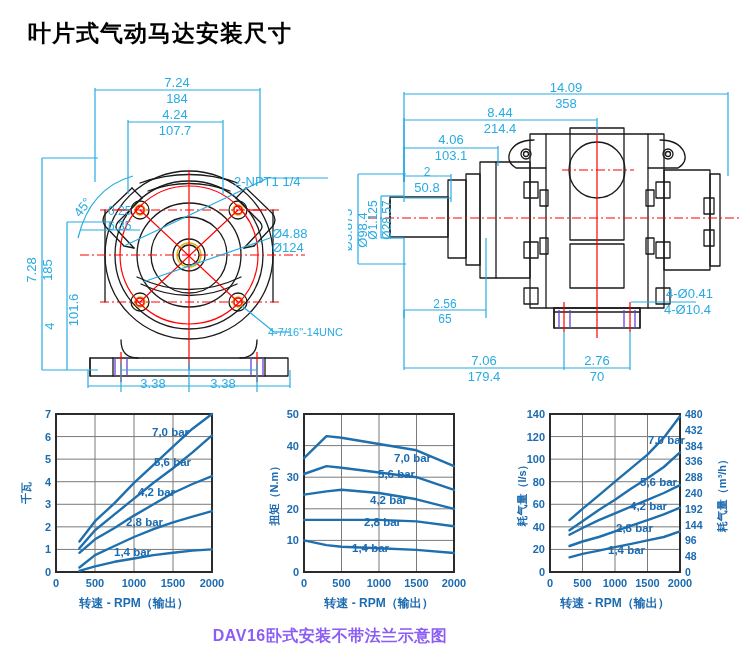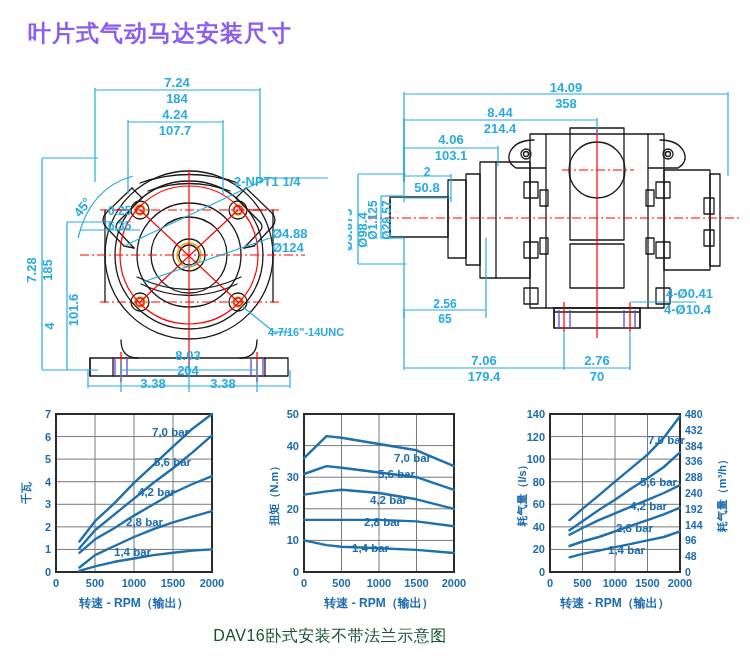--- a/index.html
+++ b/index.html
@@ -2,29 +2,29 @@
 <html><head>
 <meta charset="utf-8">
 <style>
   html,body{margin:0;padding:0;background:#ffffff;}
   body{width:750px;height:663px;position:relative;
        font-family:"Liberation Sans","DejaVu Sans",sans-serif;
        -webkit-font-smoothing:antialiased;overflow:hidden;}
 
   
   #page-title{position:absolute;left:28px;top:18px;font-size:23px;font-weight:bold;
-              color:#8b5cf6;letter-spacing:1px;}
+              color:#000000;letter-spacing:1px;}
 
   
   #caption{position:absolute;left:0;top:626px;width:660px;text-align:center;
-           font-size:16px;font-weight:normal;color:#14532d;letter-spacing:.5px;}
+           font-size:16px;font-weight:bold;color:#8b5cf6;letter-spacing:.5px;}
 
   
   #drawings{position:absolute;left:0;top:70px;width:750px;height:325px;}
-  .dwg{position:absolute;top:0;height:325px;font-weight:bold;}
+  .dwg{position:absolute;top:0;height:325px;}
   #dwg-left{left:20px;width:340px;}
   #dwg-right{left:348px;width:400px;}
   .dwg svg{display:block;}
 
   
   #charts{position:absolute;left:0;top:400px;width:750px;height:215px;}
   .chart{position:absolute;top:0;height:215px;}
   #chart-power{left:14px;width:252px;}
   #chart-torque{left:266px;width:248px;}
   #chart-air{left:512px;width:238px;}
@@ -179,24 +179,20 @@
         <text x="252" y="168">Ø4.88</text>
         <text x="252" y="182">Ø124</text>
         <text x="248" y="266" font-size="11">4-7/16"-14UNC</text>
 
         <text x="133" y="318" text-anchor="middle">3.38</text>
         <text x="133" y="334" text-anchor="middle">85.8</text>
         <text x="203" y="318" text-anchor="middle">3.38</text>
         <text x="203" y="334" text-anchor="middle">85.8</text>
       </g>
     </svg>
-    <div style="position:absolute;left:128px;top:278px;color:#29ABE2;font-size:13px;text-align:center;width:80px;">
-      <div>8.03</div>
-      <div>204</div>
-    </div>
   </div>
 
   <div class="dwg" id="dwg-right">
     <svg width="400" height="325" viewBox="0 0 400 325">
       <g fill="none" stroke="#1A1A1A" stroke-width="1.3" stroke-linejoin="round" stroke-linecap="round">
 
         <path d="M42 127 L100 127 L100 167 L42 167 Z"></path>
         <path d="M42 130 L42 164"></path>
 
         <path d="M100 110 L118 110 L118 188 L100 188 Z"></path>

